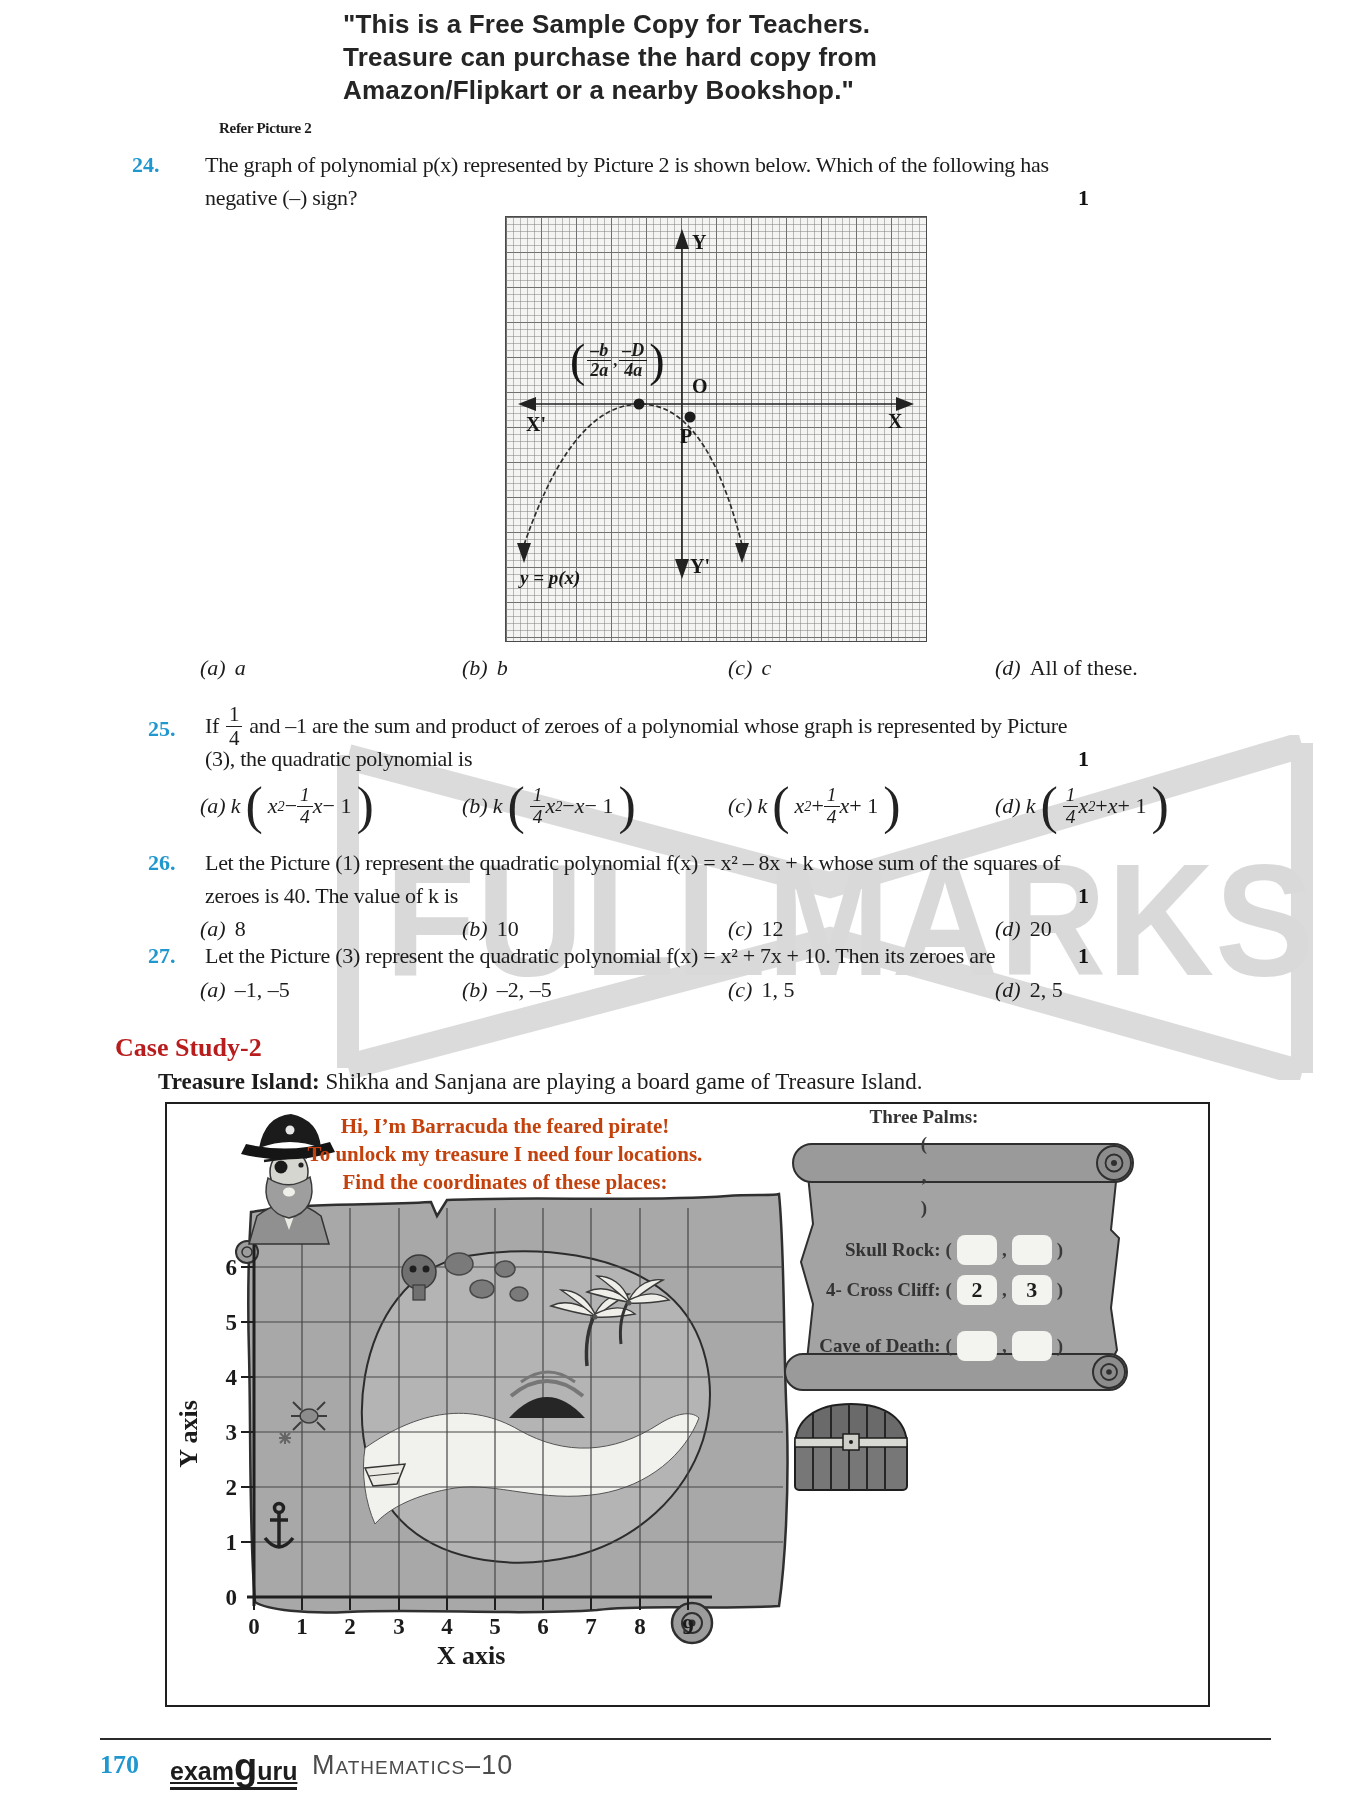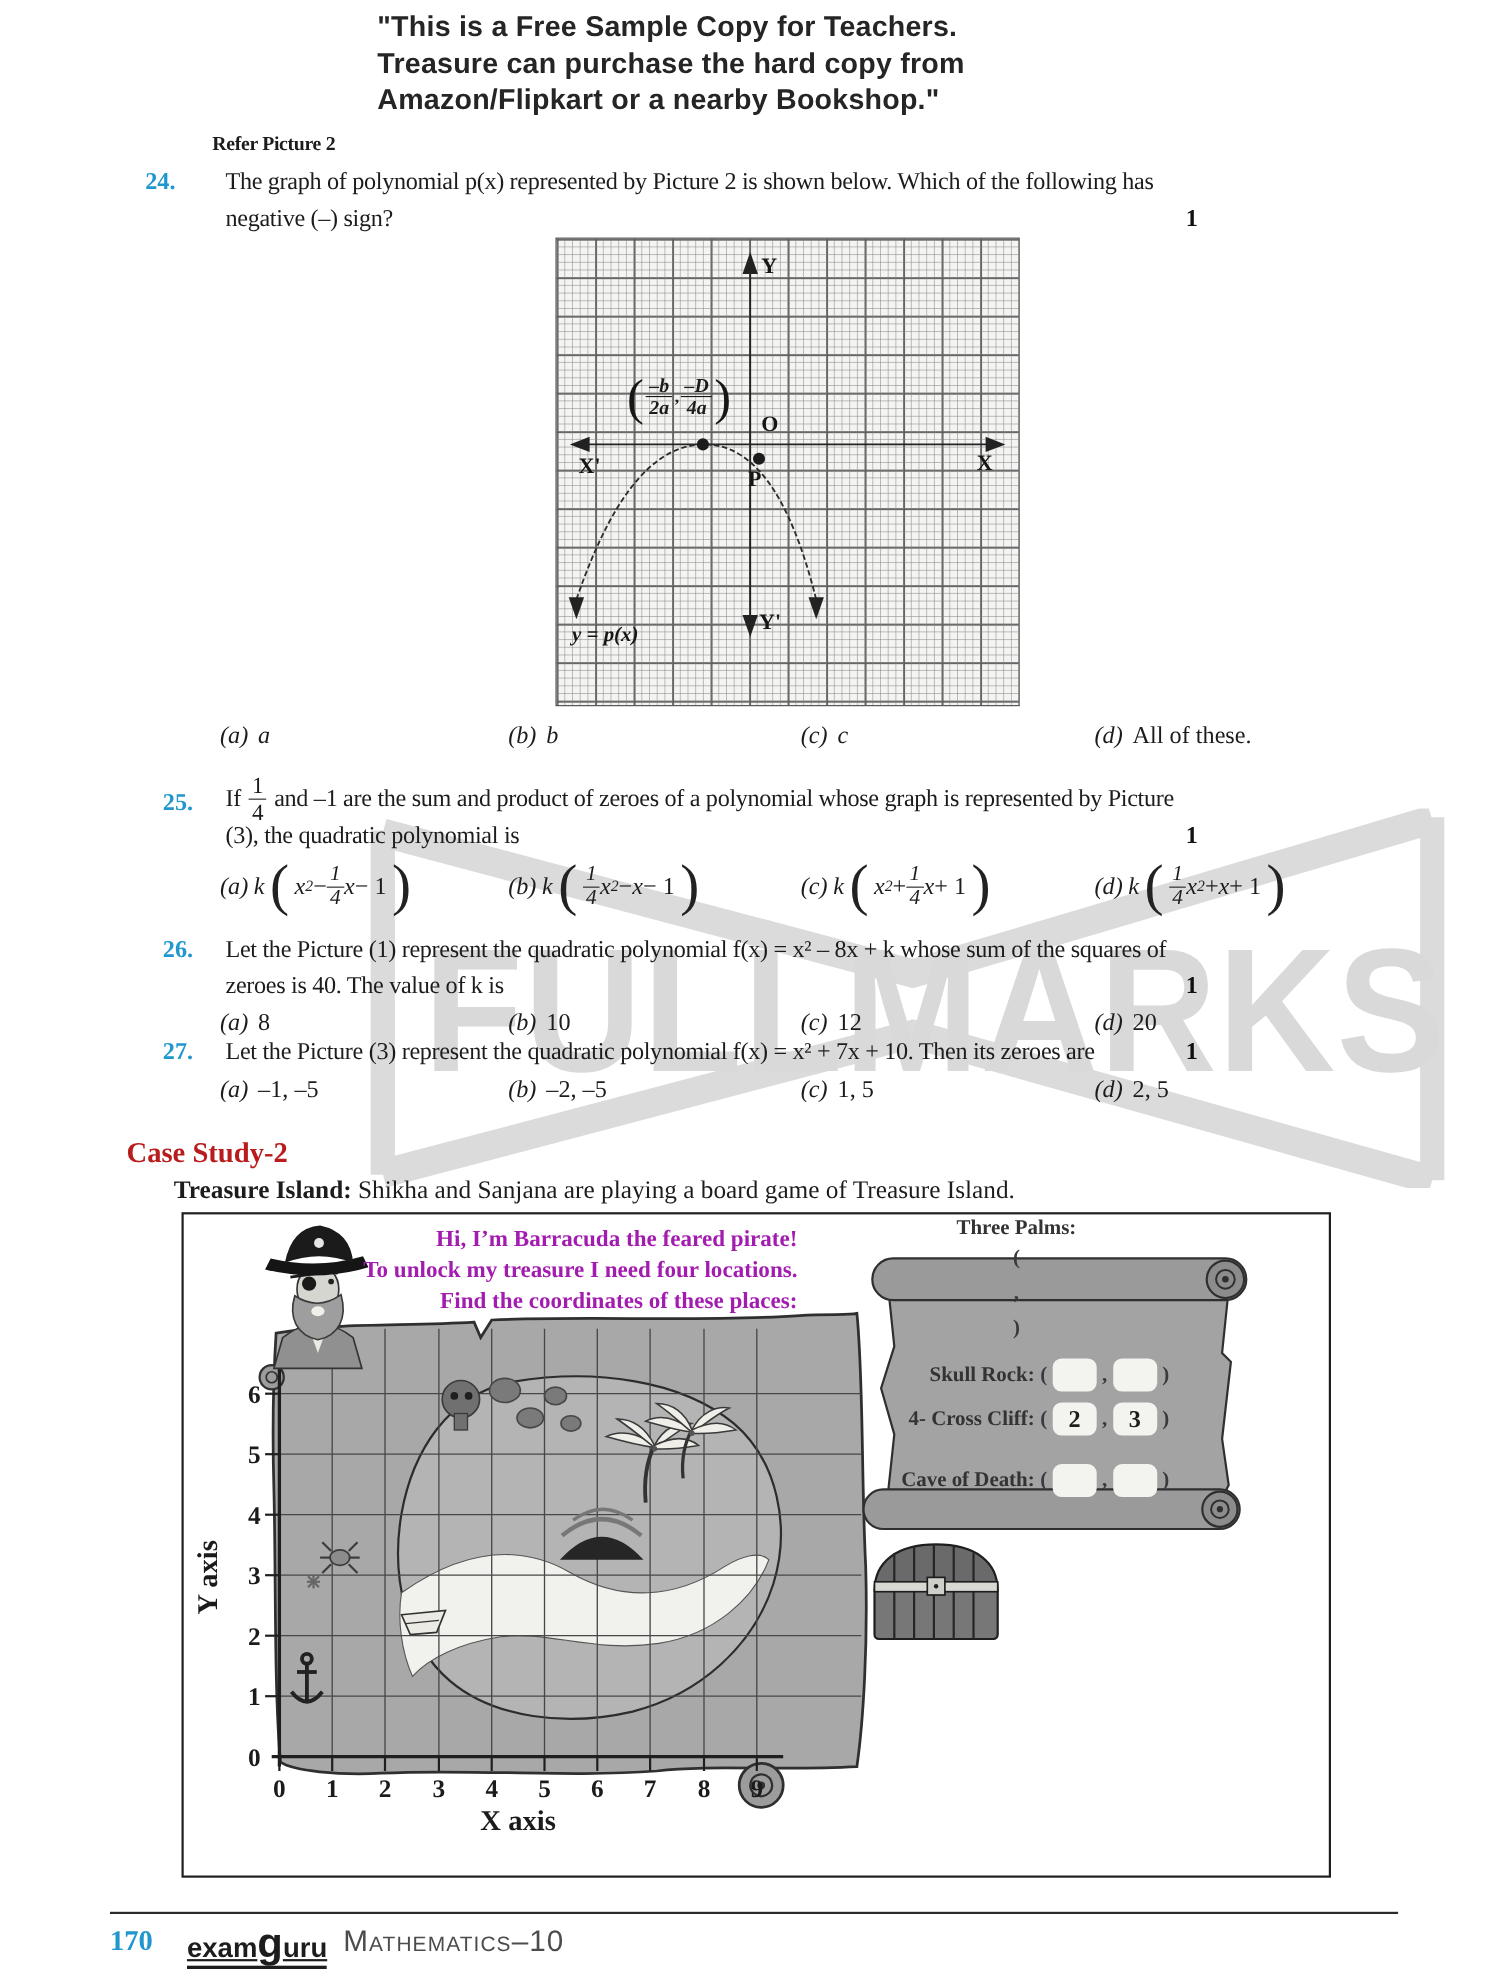--- a/index.html
+++ b/index.html
@@ -41,21 +41,21 @@
          font-size:18px;font-weight:bold;font-style:italic;}
   .vfrac .fn{border-bottom:1.7px solid #161616;padding:0 3px;}
   .vparen{font-size:46px;font-weight:400;line-height:.85;color:#161616;}
   
   .wm{opacity:.62;}
   .wmtext{font-family:"Liberation Sans",sans-serif;font-weight:900;font-size:148px;
           color:#c3c3c3;letter-spacing:1px;transform:scale(1,1.08);white-space:nowrap;}
   
   .cshead{font-size:26px;font-weight:bold;color:#b91c1c;}
   .figure{border:2.5px solid #1f1f1f;background:#fff;}
-  .speech{font-weight:bold;font-size:21px;line-height:28px;color:#a21caf;text-align:right;}
+  .speech{font-weight:bold;font-size:21px;line-height:28px;color:#c2410c;text-align:center;}
   .srow{position:absolute;display:flex;align-items:center;justify-content:flex-end;gap:5px;height:34px;}
   .slabel{font-weight:bold;font-size:19px;color:#333;white-space:nowrap;}
   .sparen{font-weight:bold;font-size:19px;color:#3a3a3a;}
   .sbox{width:40px;height:30px;background:#f3f3ef;border-radius:8px;text-align:center;
         line-height:30px;font-weight:bold;font-size:22px;color:#1d1d1d;}
   .tick{font:bold 23px "Liberation Serif",serif;fill:#1b1b1b;}
   .axlabel{font:bold 26px "Liberation Serif",serif;fill:#1b1b1b;}
   
   .rule{background:#2b2b2b;height:2px;}
   .pageno{font-size:26px;font-weight:bold;color:#2097ce;}
@@ -79,21 +79,21 @@
     </svg>
     <div class="abs wmtext" style="left:55px;top:100px;">FULLMARKS</div>
   </div>
 
   <div class="abs notice" style="left:343px;top:8px;">
     <div>"This is a Free Sample Copy for Teachers.</div>
     <div>Treasure can purchase the hard copy from</div>
     <div>Amazon/Flipkart or a nearby Bookshop."</div>
   </div>
 
-  <div class="abs qline bold" style="left:193px;top:120px;font-size:18px;">Refer Picture 2</div>
+  <div class="abs qline bold" style="left:219px;top:120px;font-size:15px;">Refer Picture 2</div>
 
   <div class="abs qnum" style="left:132px;top:152px;">24.</div>
   <div class="abs qline" style="left:205px;top:152px;">The graph of polynomial p(x) represented by Picture 2 is shown below. Which of the following has</div>
   <div class="abs qline" style="left:205px;top:185px;">negative (–) sign?</div>
   <div class="abs marks" style="left:1078px;top:185px;">1</div>
 
   <div class="abs sheet" style="left:505px;top:216px;width:420px;height:424px;">
     <svg class="abs" style="left:0;top:0;" width="420" height="424" viewBox="0 0 420 424">
       <line x1="16" y1="187" x2="404" y2="187" stroke="#222" stroke-width="1.6"></line>
       <polygon points="30,180 30,194 12,187" fill="#222"></polygon>

